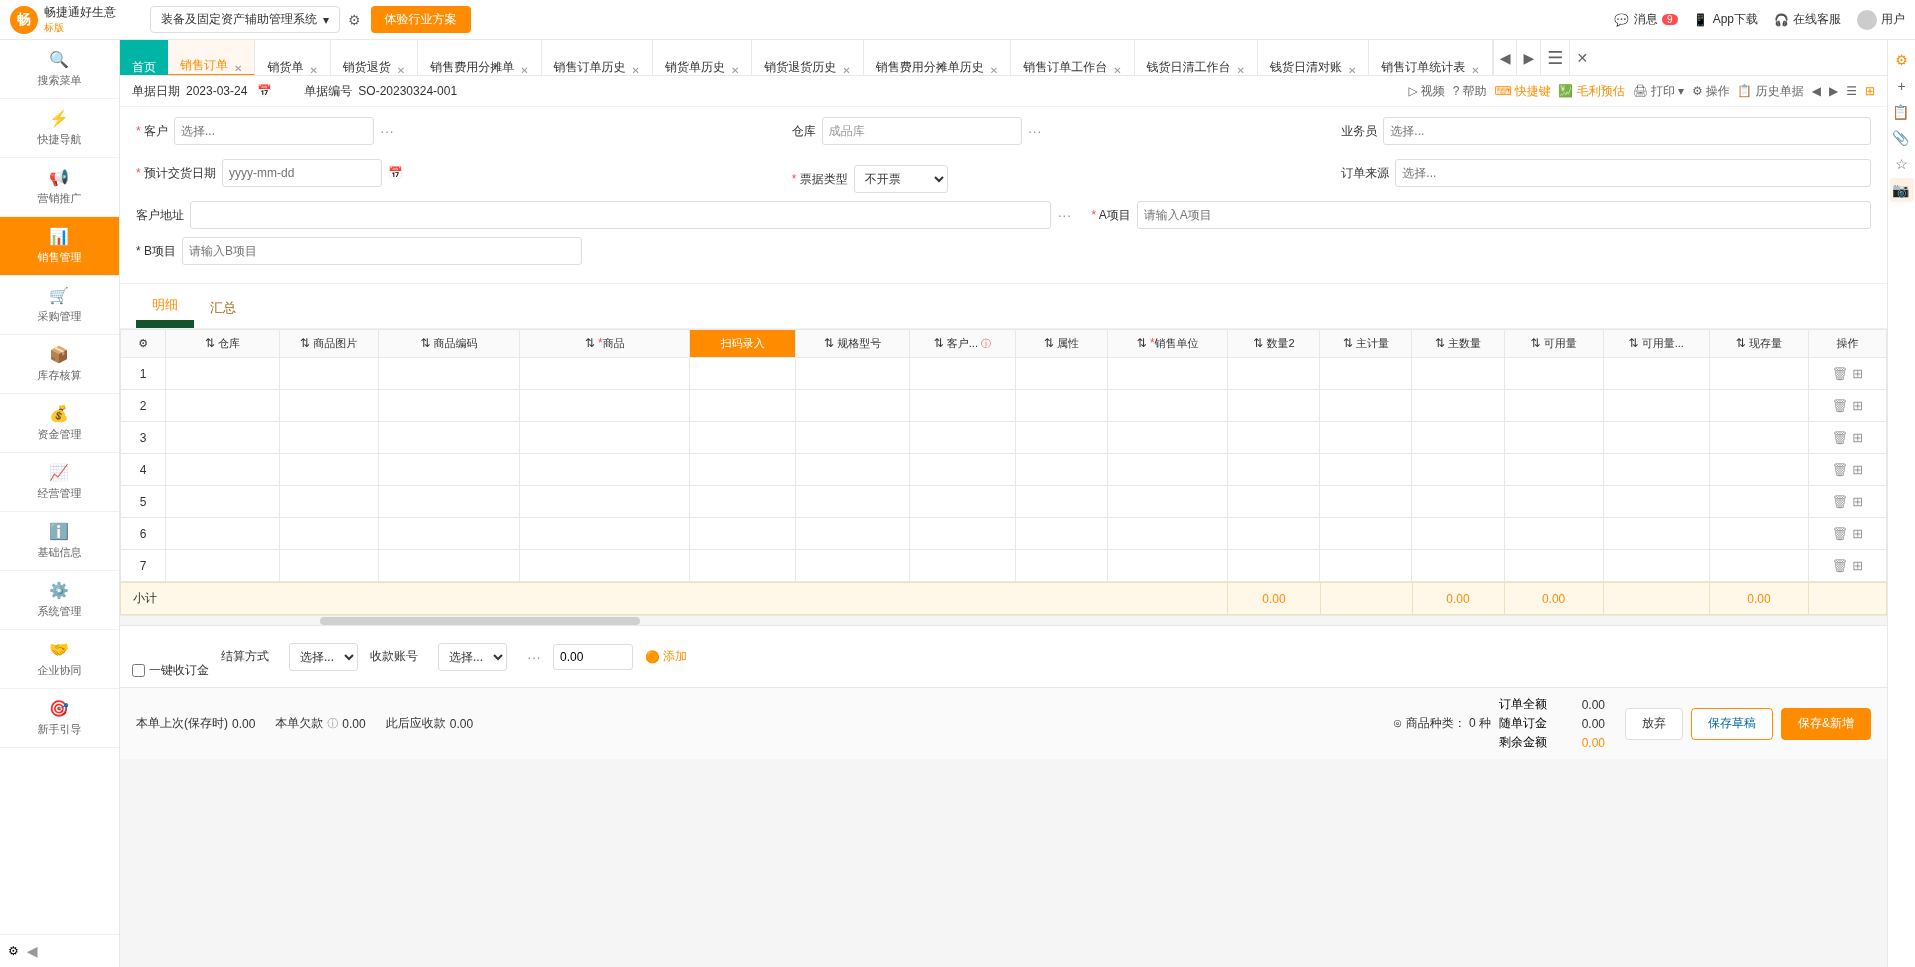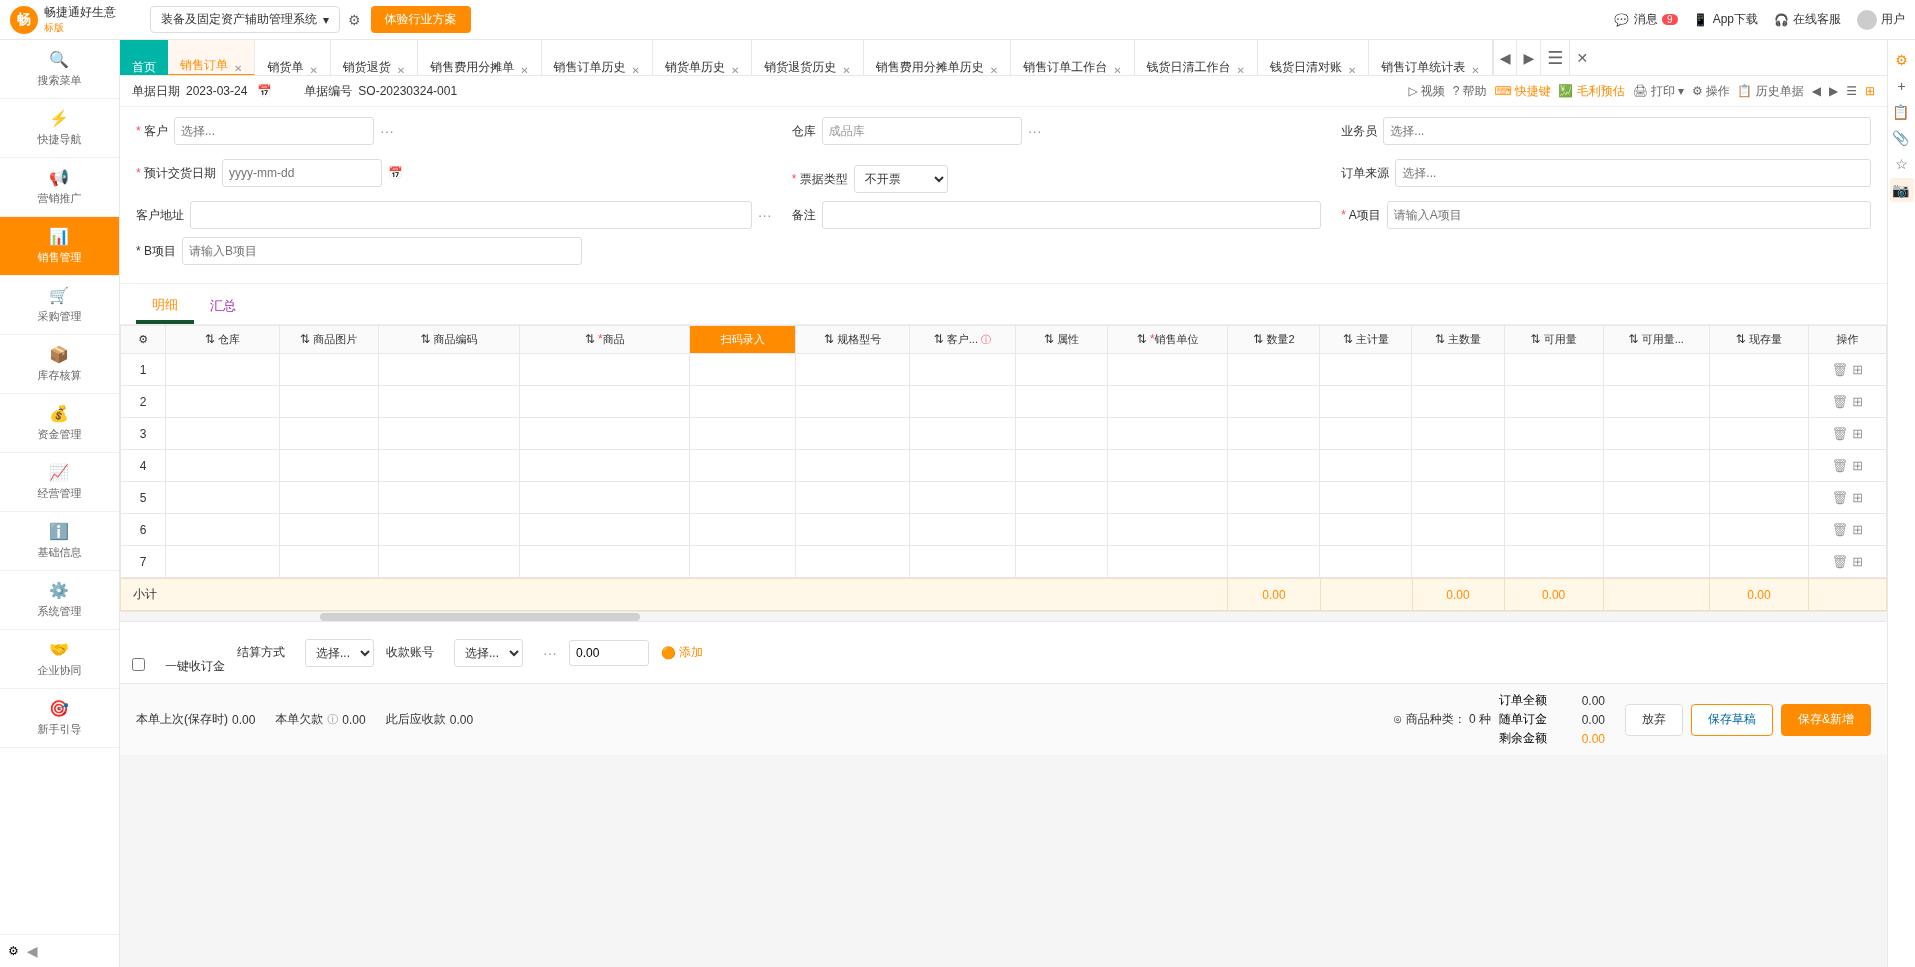--- a/index.html
+++ b/index.html
@@ -314,27 +314,27 @@
       display: flex;
       align-items: center;
       padding: 6px 16px 0;
       background: #fff;
       border-bottom: 1px solid #f0f0f0;
       gap: 0;
     }
     .detail-tab {
       padding: 6px 16px;
       cursor: pointer;
-      color: #a21caf;
+      color: #a16207;
       border-bottom: 2px solid transparent;
       font-size: 13px;
     }
     .detail-tab.active {
       color: #ff8c00;
-      border-bottom: 4px solid #14532d;
+      border-bottom: 8px solid #14532d;
       font-weight: 500;
     }
 
     
     .data-table-wrapper {
       background: #fff;
       overflow-x: auto;
     }
     .data-table {
       width: 100%;
@@ -516,22 +516,22 @@
       color: #666;
       cursor: pointer;
       font-size: 14px;
       border-radius: 3px;
     }
     .right-icon.active { color: #ff8c00; }
 
     
     .cb-label {
       display: flex;
-      align-items: flex-start;
-      gap: 20px;
+      align-items: center;
+      gap: 4px;
       cursor: pointer;
       color: #333;
       font-size: 12px;
       margin-top: 28px;
     }
   </style>
 </head>
 <body>
 
 <div class="top-bar">
@@ -773,24 +773,20 @@
               <span class="lbl">订单来源</span>
               <input class="form-input" placeholder="选择..." style="flex: 1 1 0%;">
             </div>
           </div>
 
           <div class="form-row">
             <div class="form-group" style="flex:1.2;margin-right:20px;">
               <span class="lbl">客户地址</span>
               <input class="form-input" placeholder="" style="flex: 1 1 0%;">
               <span class="dots-btn">···</span>
-            </div>
-            <div class="form-group" style="flex:1;margin-right:20px;">
-              <span class="lbl">备注</span>
-              <input class="form-input" placeholder="" style="flex: 1 1 0%;">
             </div>
             <div class="form-group" style="flex:1;">
               <span class="lbl"><span class="req">*</span> A项目</span>
               <input class="form-input" placeholder="请输入A项目" style="flex: 1 1 0%;">
             </div>
           </div>
 
           <div class="form-row">
             <div class="form-group" style="flex:1.2;">
               <span class="lbl">* B项目</span>

